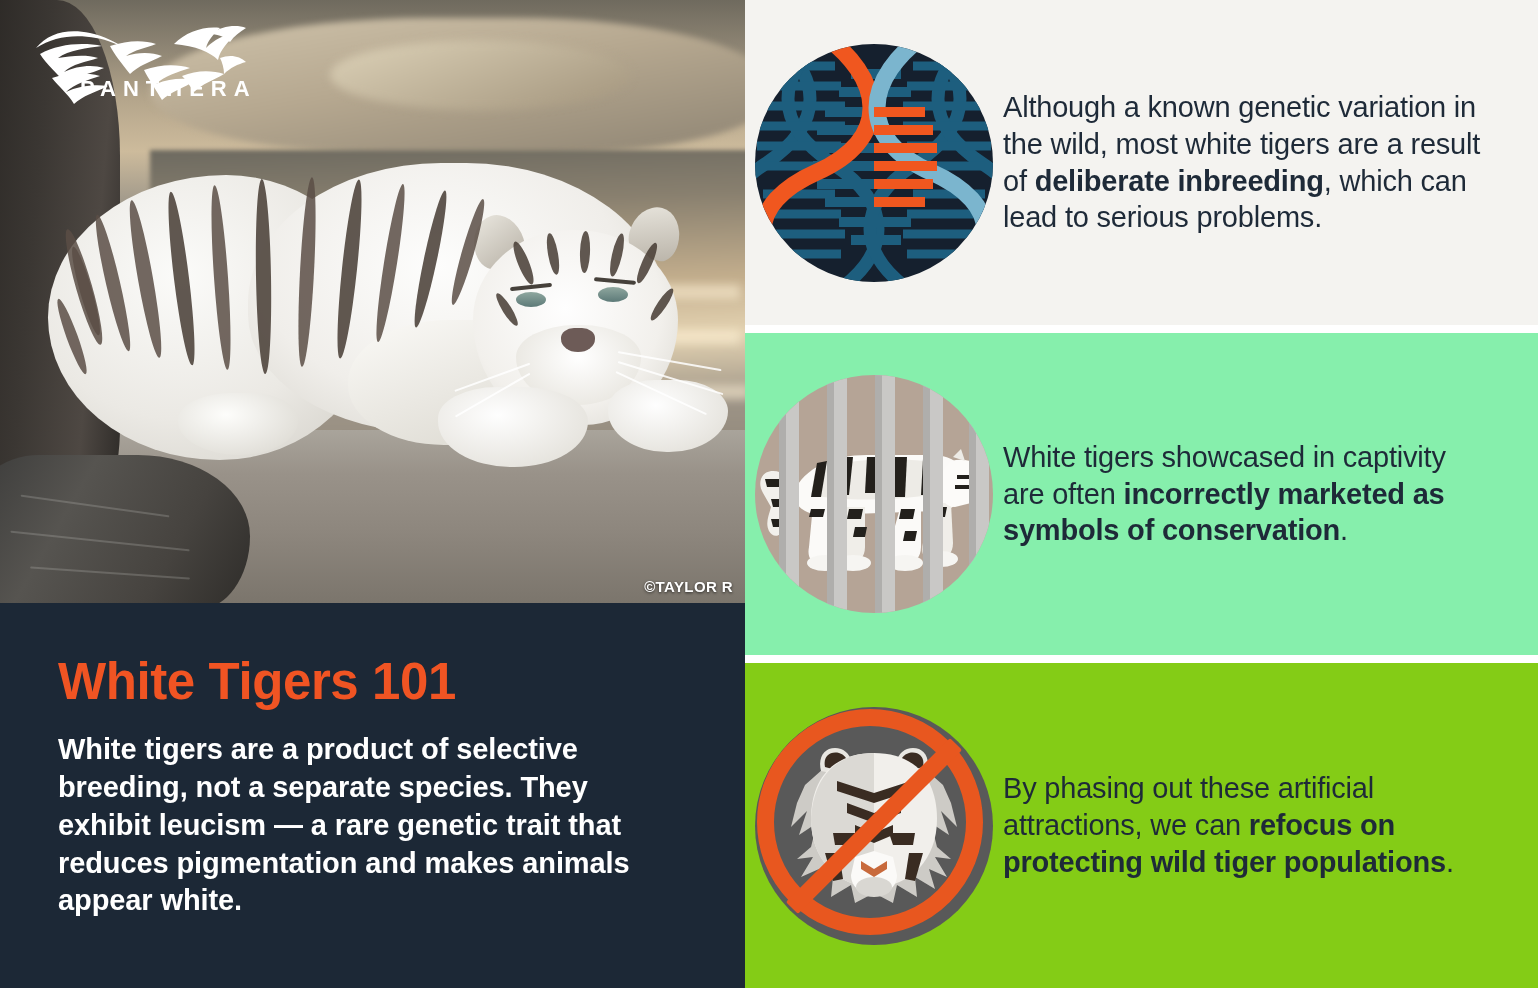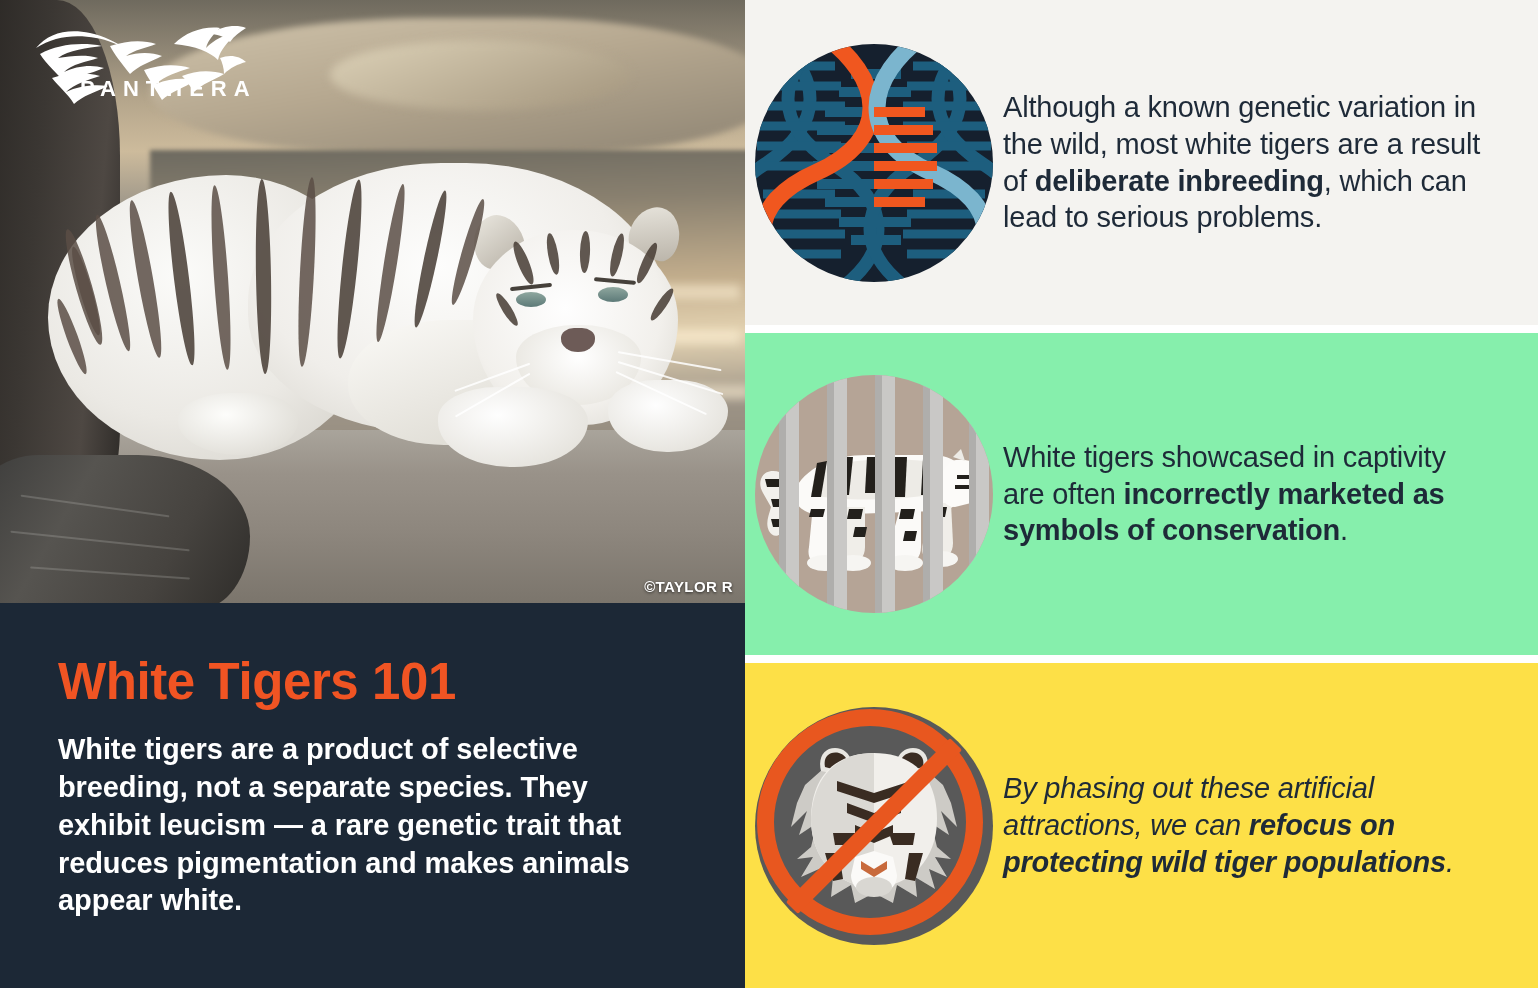--- a/index.html
+++ b/index.html
@@ -158,21 +158,21 @@
 
   
   .right-col{position:absolute;left:745px;top:0;width:793px;height:988px;background:#ffffff;}
   .panel{
     position:absolute;left:0;width:793px;
     display:flex;align-items:center;
     box-sizing:border-box;
   }
   .panel.p1{top:0;height:325px;background:#F4F3F0;}
   .panel.p2{top:333px;height:322px;background:#86efac;}
-  .panel.p3{top:663px;height:325px;background:#fde047;font-style:italic;}
+  .panel.p3{top:663px;height:325px;background:#84cc16;}
 
   .icon-wrap{
     flex:0 0 auto;
     width:258px;
     display:flex;align-items:center;justify-content:center;
   }
   .circle-icon{position:relative;width:238px;height:238px;border-radius:50%;overflow:hidden;}
 
   .panel-text{
     flex:1 1 auto;

